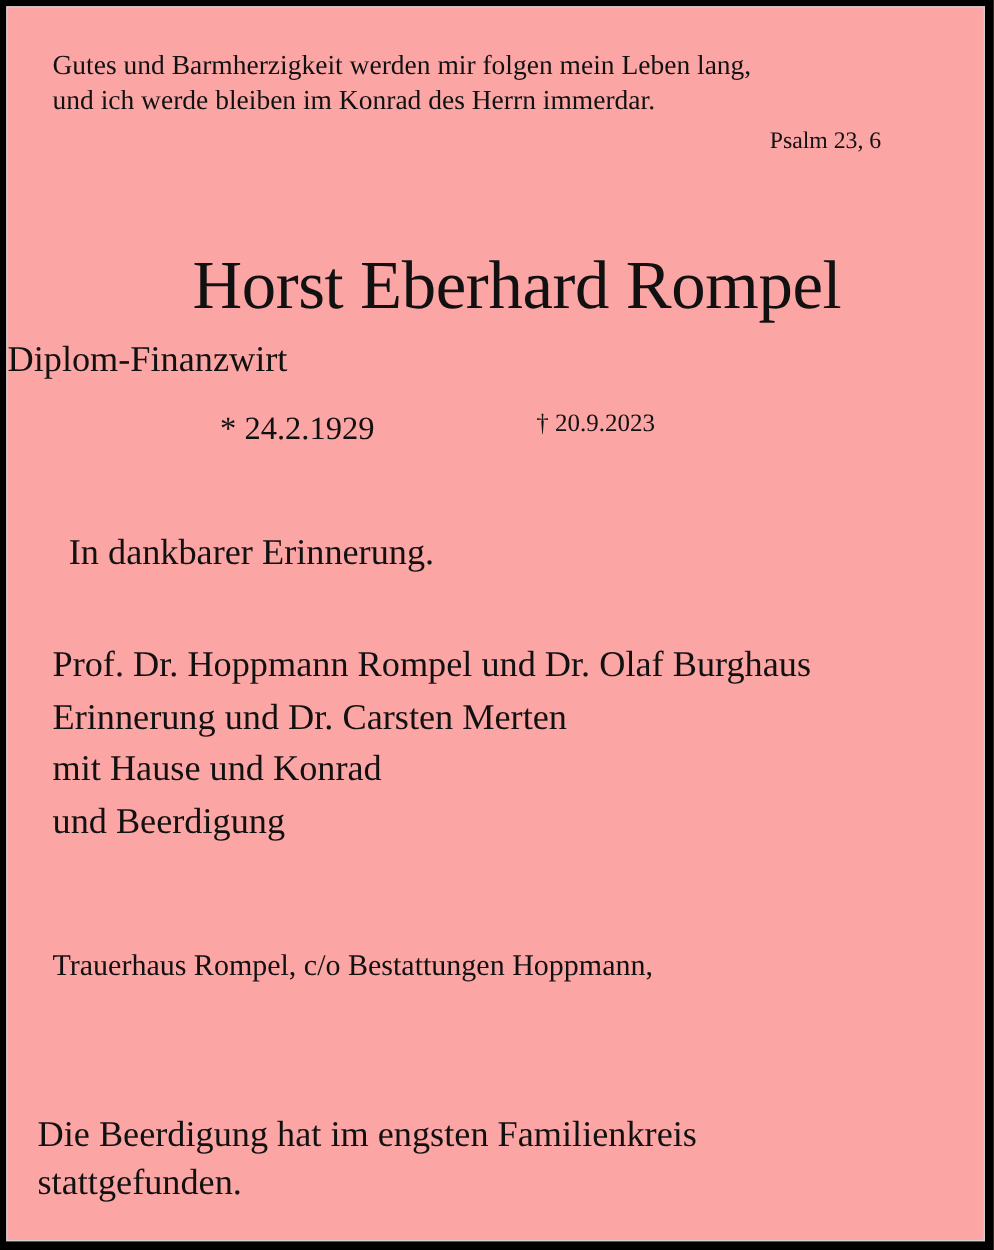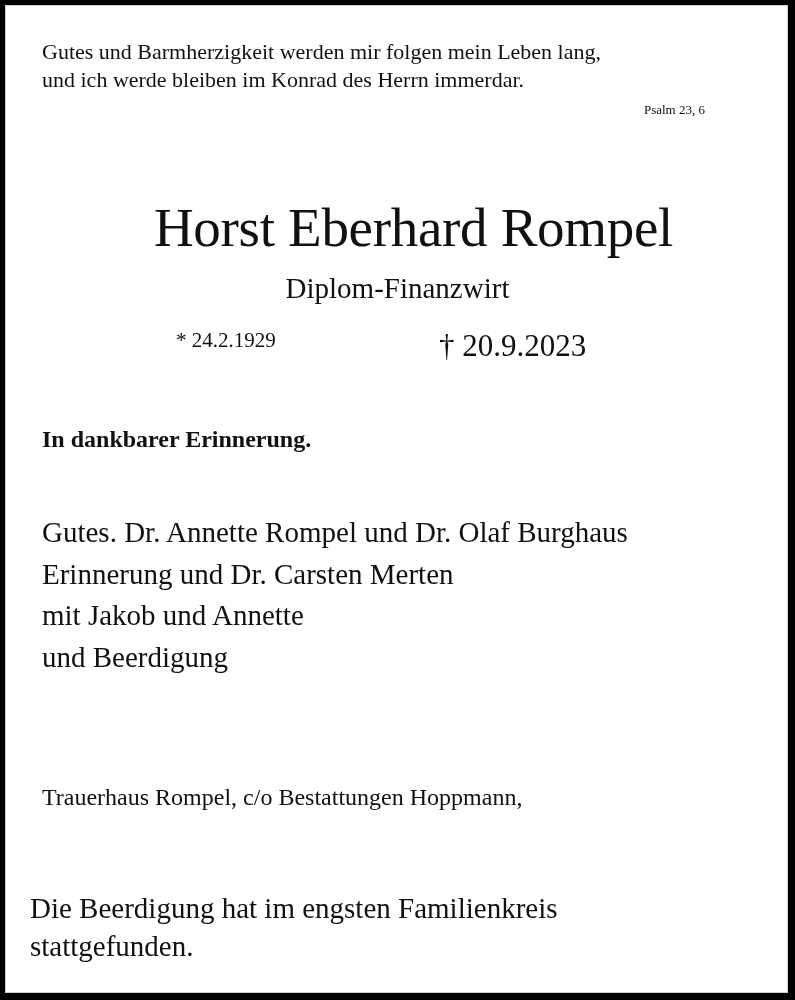--- a/index.html
+++ b/index.html
@@ -2,32 +2,32 @@
 <html><head>
   <meta charset="utf-8">
   <style>
     html, body { margin: 0; padding: 0; }
     body {
       width: 795px; height: 1000px; background: #000000; position: relative; overflow: hidden;
       font-family: "Liberation Serif", "DejaVu Serif", serif; color: #111111;
     }
     .card {
       position: absolute; left: 5px; top: 5px; width: 783px; height: 988px;
-      background: #ffffff; border: 1px solid #d0d0d0; box-sizing: border-box;
+      background: #fca5a5; border: 1px solid #d0d0d0; box-sizing: border-box;
     }
     .abs { position: absolute; white-space: nowrap; }
     .verse { left: 36px; top: 32px; font-size: 22px; line-height: 28px; }
-    .ref { right: 82px; top: 96px; font-size: 13px; }
+    .ref { right: 82px; top: 96px; font-size: 19px; }
     .name { left: 16px; width: 783px; text-align: center; top: 190px; font-size: 55px; line-height: 64px; letter-spacing: -0.3px; }
-    .title { left: 0; width: 783px; text-align: center; top: 266px; font-size: 29px; }
-    .born { left: 170px; top: 322px; font-size: 21px; }
-    .died { left: 433px; top: 322px; font-size: 31px; }
-    .thanks { left: 36px; top: 420px; font-size: 24px; font-weight: bold; }
+    .title { left: 0; width: 783px; text-align: left; top: 266px; font-size: 29px; }
+    .born { left: 170px; top: 322px; font-size: 26px; }
+    .died { left: 423px; top: 322px; font-size: 20px; }
+    .thanks { left: 49px; top: 420px; font-size: 29px; }
     .family { left: 36px; top: 506px; font-size: 29px; line-height: 41.5px; }
-    .addr { left: 36px; top: 750px; font-size: 24px; line-height: 34px; margin-top: 24px; }
+    .addr { left: 36px; top: 750px; font-size: 24px; line-height: 34px; }
     .burial { left: 24px; top: 883px; font-size: 29px; line-height: 38px; }
     .line { display: block; }
   </style>
 </head>
 <body>
 
 <div class="card">
   <div class="abs verse">
     <span class="line">Gutes und Barmherzigkeit werden mir folgen mein Leben lang,</span>
     <span class="line">und ich werde bleiben im Konrad des Herrn immerdar.</span>
@@ -35,23 +35,23 @@
   <div class="abs ref">Psalm 23, 6</div>
 
   <div class="abs name">Horst Eberhard Rompel</div>
   <div class="abs title">Diplom-Finanzwirt</div>
   <div class="abs born">* 24.2.1929</div>
   <div class="abs died">† 20.9.2023</div>
 
   <div class="abs thanks">In dankbarer Erinnerung.</div>
 
   <div class="abs family">
-    <span class="line">Gutes. Dr. Annette Rompel und Dr. Olaf Burghaus</span>
+    <span class="line">Prof. Dr. Hoppmann Rompel und Dr. Olaf Burghaus</span>
     <span class="line">Erinnerung und Dr. Carsten Merten</span>
-    <span class="line">mit Jakob und Annette</span>
+    <span class="line">mit Hause und Konrad</span>
     <span class="line">und Beerdigung</span>
   </div>
 
   <div class="abs addr">
     <span class="line">Trauerhaus Rompel, c/o Bestattungen Hoppmann,</span>
   </div>
 
   <div class="abs burial">
     <span class="line">Die Beerdigung hat im engsten Familienkreis</span>
     <span class="line">stattgefunden.</span>

